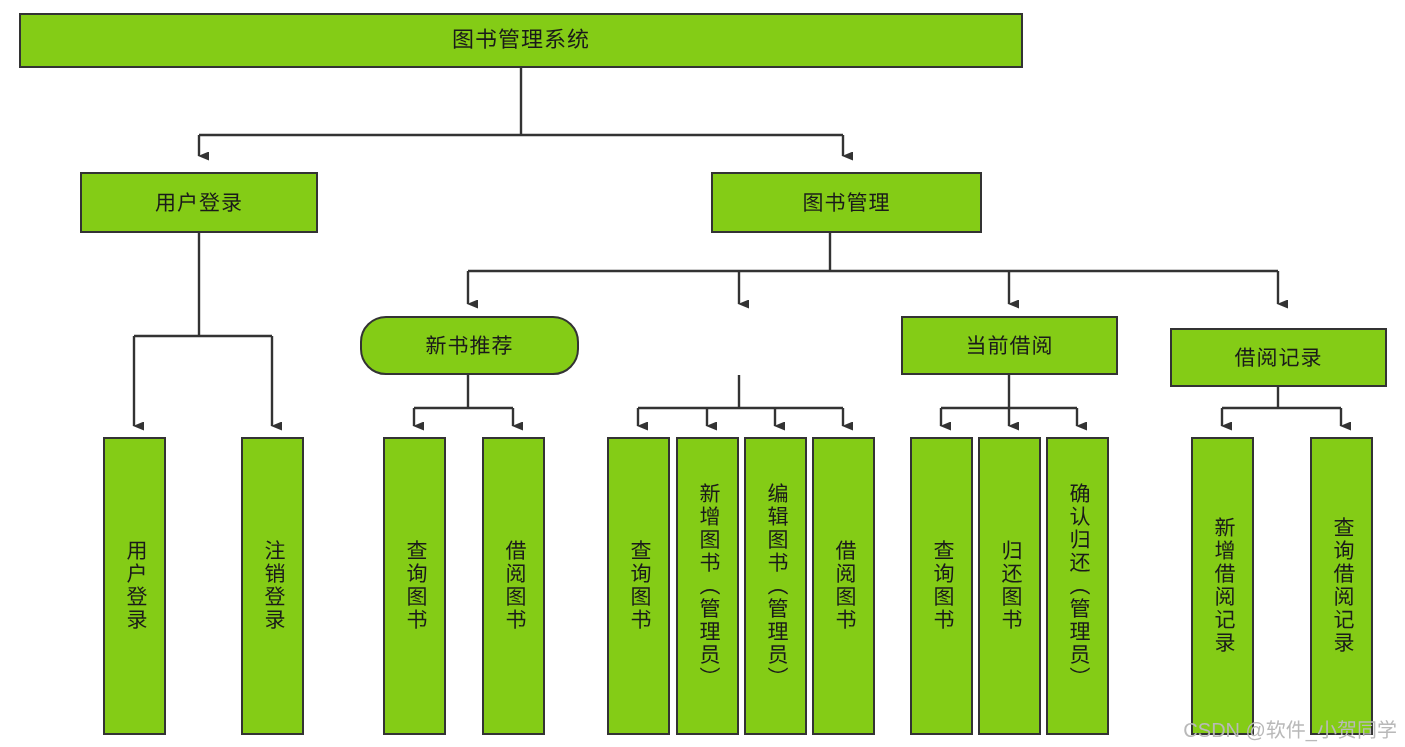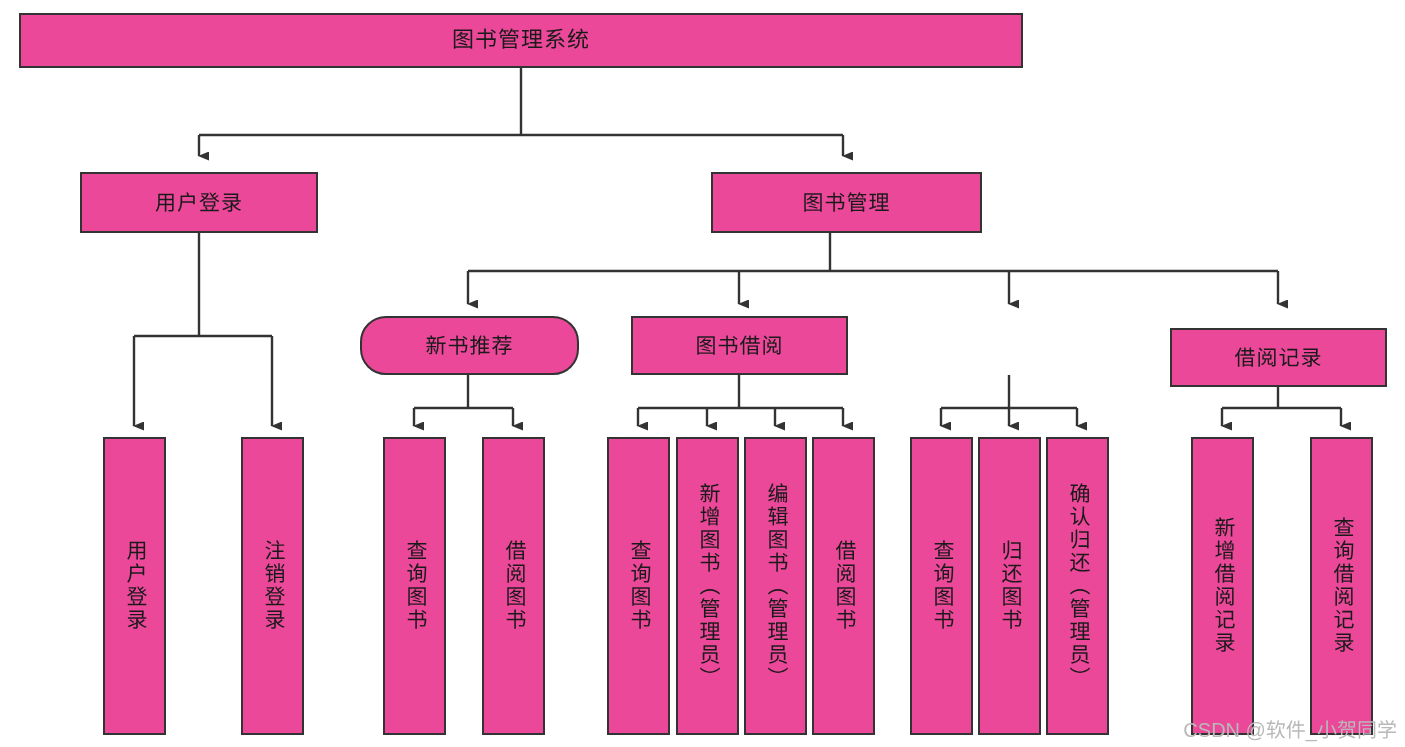--- a/index.html
+++ b/index.html
@@ -22,21 +22,21 @@
     position: absolute;
     left: 0;
     top: 0;
     width: 1405px;
     height: 747px;
     pointer-events: none;
   }
   .node {
     position: absolute;
     box-sizing: border-box;
-    background: #ec4899;
+    background: #84cc16;
     border: 2px solid #333333;
     display: flex;
     align-items: center;
     justify-content: center;
     color: #1a1a1a;
   }
   .node.horizontal {
     font-size: 21px;
     letter-spacing: 1px;
     line-height: 1.2;
@@ -121,21 +121,21 @@
       <path d="M1341,408 L1341,426" marker-end="url(#arrowhead)"></path>
     </g>
   </svg>
 
   <div class="node horizontal root" style="left:19px; top:13px; width:1004px; height:55px;">图书管理系统</div>
 
   <div class="node horizontal" style="left:80px; top:172px; width:238px; height:61px;">用户登录</div>
   <div class="node horizontal" style="left:711px; top:172px; width:271px; height:61px;">图书管理</div>
 
   <div class="node horizontal" style="left:360px; top:316px; width:219px; height:59px;border-radius:26px;">新书推荐</div>
-  <div class="node horizontal" style="left:631px; top:316px; width:217px; height:59px;">图书借阅</div>
+  <div class="node horizontal" style="left:901px; top:316px; width:217px; height:59px;">当前借阅</div>
   <div class="node horizontal" style="left:1170px; top:328px; width:217px; height:59px;">借阅记录</div>
 
   <div class="node vertical" style="left:103px; top:437px; width:63px; height:298px;">用户登录</div>
   <div class="node vertical" style="left:241px; top:437px; width:63px; height:298px;">注销登录</div>
 
   <div class="node vertical" style="left:383px; top:437px; width:63px; height:298px;">查询图书</div>
   <div class="node vertical" style="left:482px; top:437px; width:63px; height:298px;">借阅图书</div>
 
   <div class="node vertical" style="left:607px; top:437px; width:63px; height:298px;">查询图书</div>
   <div class="node vertical" style="left:676px; top:437px; width:63px; height:298px;">新增图书（管理员）</div>

